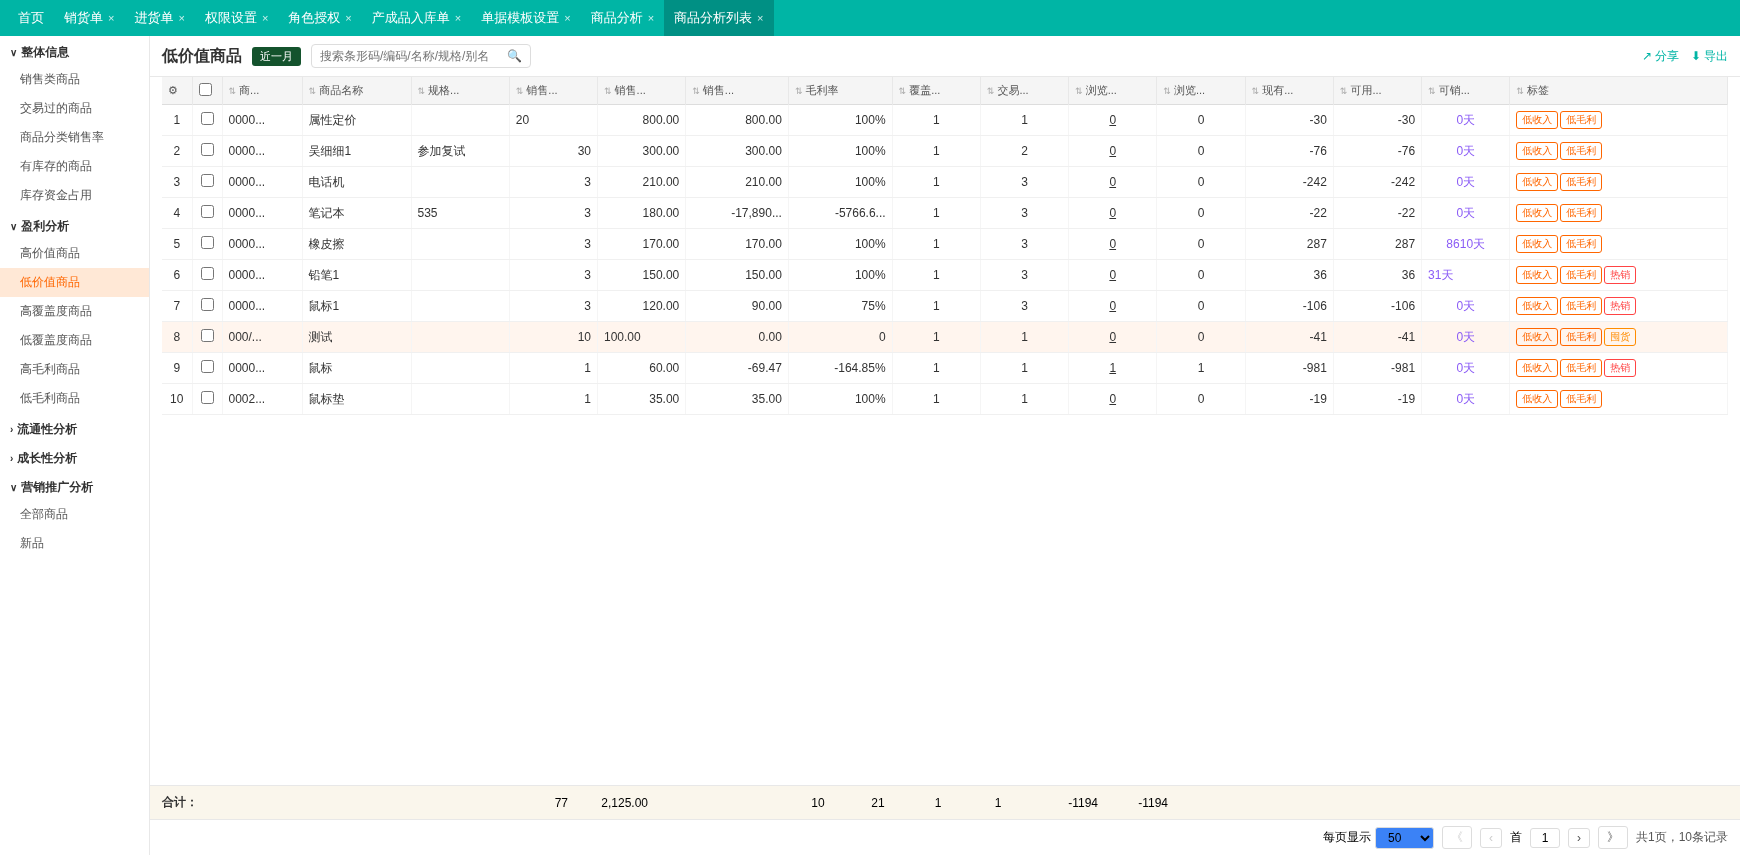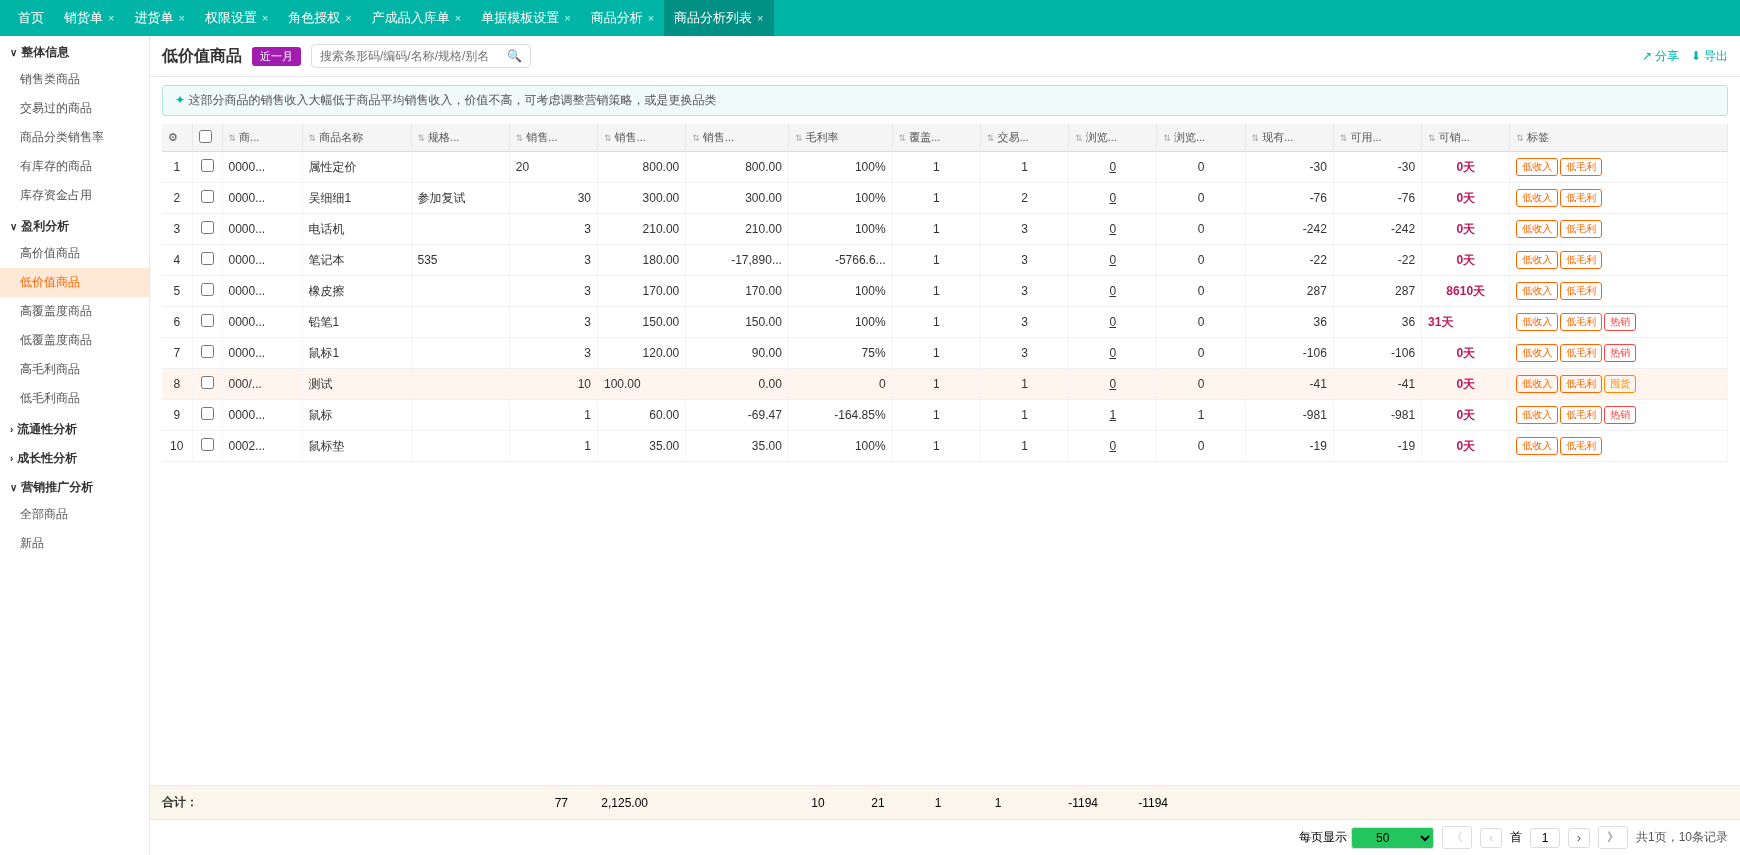--- a/index.html
+++ b/index.html
@@ -77,21 +77,21 @@
       border-bottom: 1px solid #e8e8e8;
       gap: 10px;
       flex-shrink: 0;
     }
     .page-title {
       font-size: 16px;
       font-weight: bold;
       color: #333;
     }
     .tag-btn {
-      background: #a21caf;
+      background: #14532d;
       color: #fff;
       border: none;
       border-radius: 3px;
       padding: 2px 8px;
       font-size: 11px;
       cursor: pointer;
     }
     .search-box {
       border: 1px solid #ddd;
       border-radius: 4px;
@@ -175,21 +175,21 @@
       display: inline-block;
       padding: 1px 5px;
       border-radius: 3px;
       font-size: 10px;
       margin-right: 2px;
     }
     .tag-low-income { color: #ff6600; border: 1px solid #ff6600; }
     .tag-hot { color: #ff4444; border: 1px solid #ff4444; }
     .tag-restock { color: #ff8c00; border: 1px solid #ff8c00; }
     .underline-link { text-decoration: underline; color: #333; cursor: pointer; }
-    .days-orange { color: #be185d; font-weight: bold; }
+    .days-orange { color: #8b5cf6; }
 
     
     .table-footer {
       background: #faf6ec;
       border-top: 1px solid #e8e8e8;
       padding: 8px 12px;
       flex-shrink: 0;
       display: flex;
       align-items: center;
       min-width: 0;
@@ -204,23 +204,23 @@
       display: flex;
       align-items: center;
       justify-content: flex-end;
       gap: 8px;
       flex-shrink: 0;
       background: #fff;
     }
     .pagination-bar .per-page { display: flex; align-items: center; gap: 4px; }
     .per-page select {
       border: 1px solid #ddd;
-      padding: 2px 20px;
+      padding: 2px 8px;
       border-radius: 3px;
-      background: #22c55e;
+      background: #3b82f6;
     }
     .page-btn {
       border: 1px solid #ddd;
       background: #fff;
       padding: 2px 8px;
       cursor: pointer;
       border-radius: 3px;
       color: #555;
     }
     .page-btn:disabled { color: #ccc; cursor: default; }
@@ -294,21 +294,20 @@
             <span>↗</span>
             <span>分享</span>
           </span>
           <span class="header-action-btn">
             <span>⬇</span>
             <span>导出</span>
           </span>
         </div>
       </div>
 
-      <div class="info-bar">这部分商品的销售收入大幅低于商品平均销售收入，价值不高，可考虑调整营销策略，或是更换品类</div>
 
       <div class="table-container">
         <table>
           <thead id="table-head">
           <tr>
                 <th>⚙</th>
                 <th><input type="checkbox" style=""></th>
                 <th><span class="sort-icon">⇅</span> 商...</th>
                 <th><span class="sort-icon">⇅</span> 商品名称</th>
                 <th><span class="sort-icon">⇅</span> 规格...</th>

